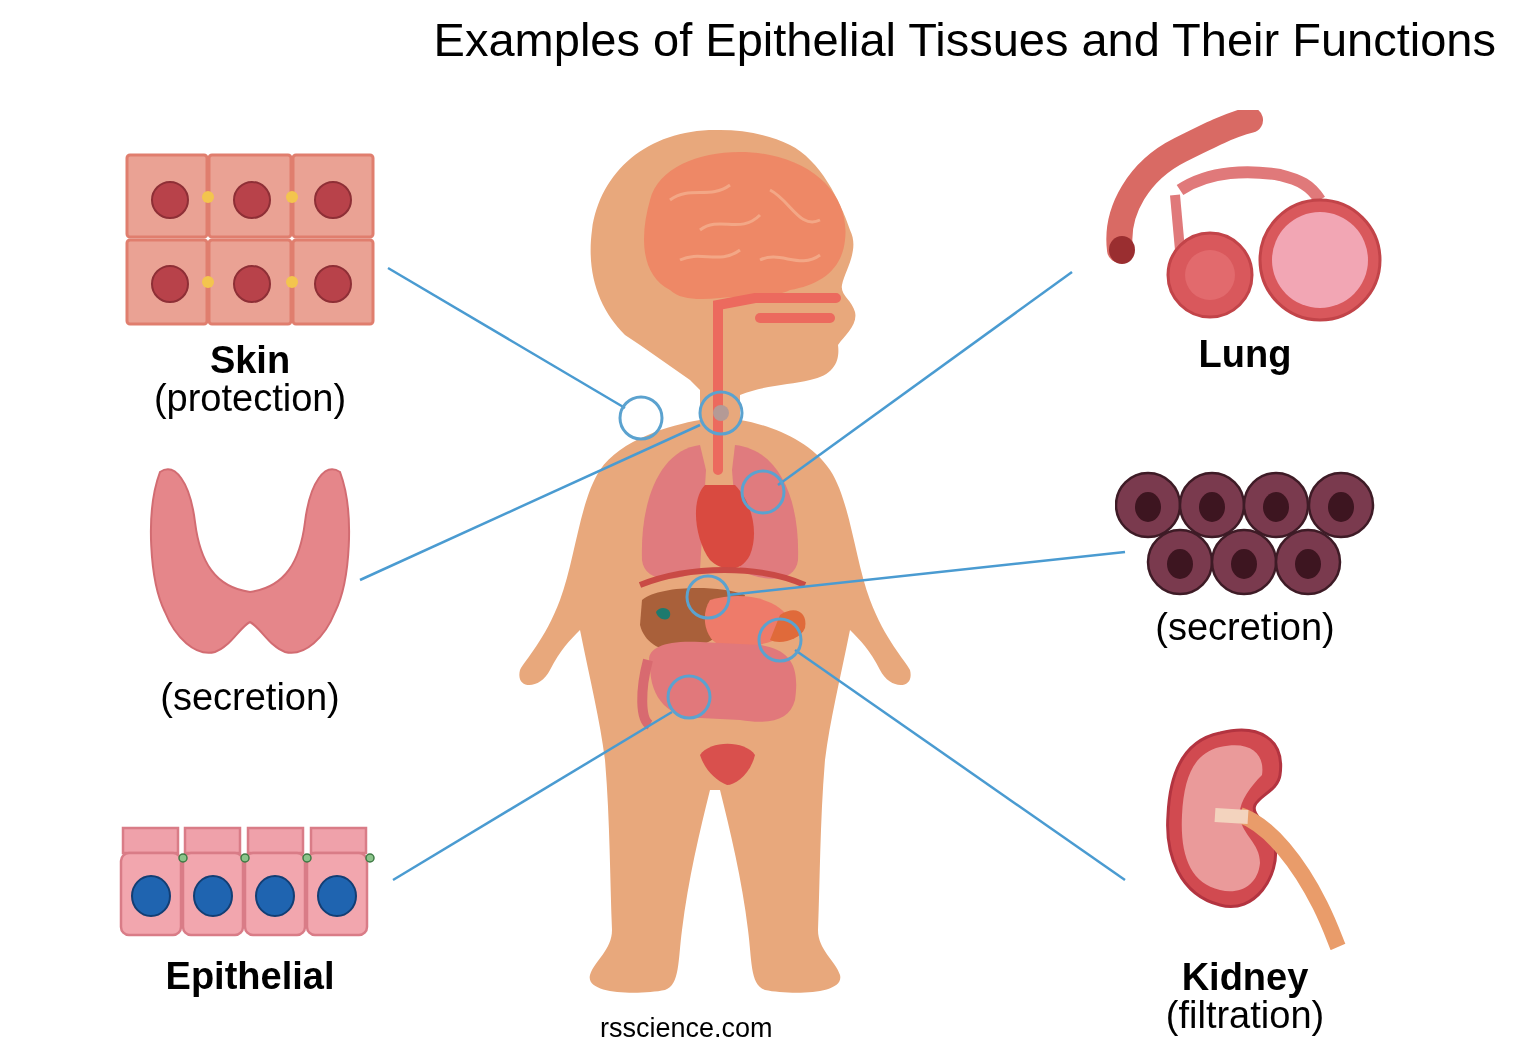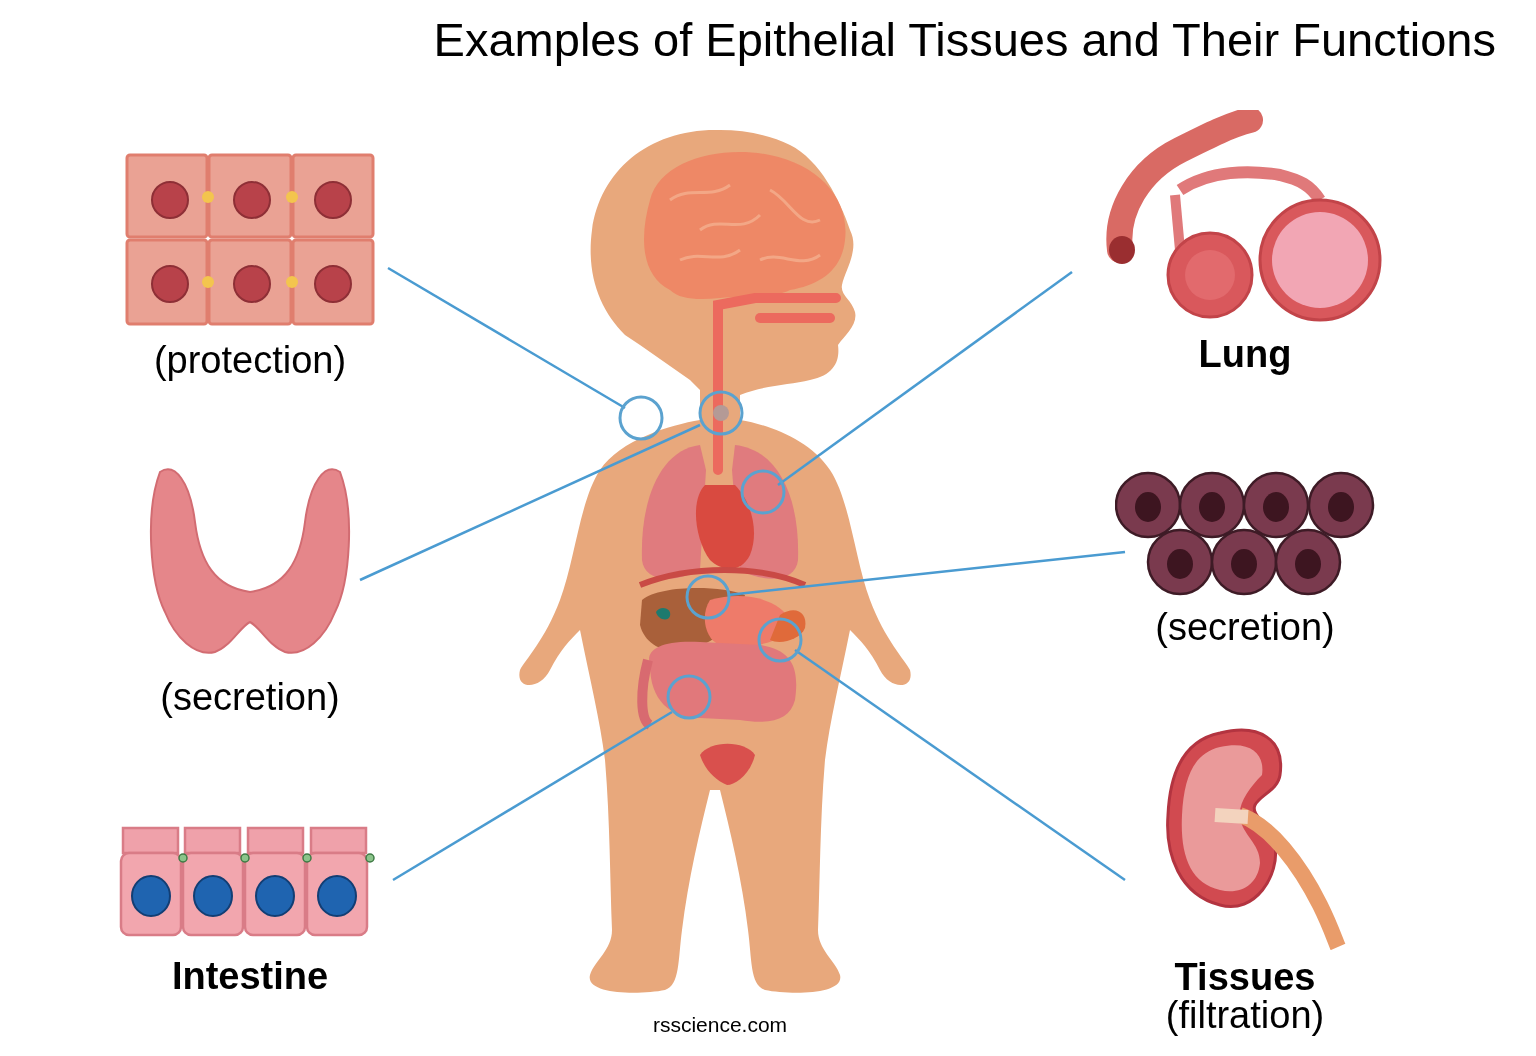--- a/index.html
+++ b/index.html
@@ -5,21 +5,21 @@
   html, body { margin: 0; padding: 0; background: #ffffff; }
   body { width: 1536px; height: 1056px; position: relative; overflow: hidden;
          font-family: "Liberation Sans", sans-serif; color: #000; }
   .title { position: absolute; left: 0; top: 12px; width: 1496px; text-align: right;
            font-size: 47px; font-weight: normal; letter-spacing: 0px; }
   .label { position: absolute; text-align: center; line-height: 1.0; }
   .label .name { display: block; font-weight: bold; font-size: 38px; }
   .label .fn { display: block; font-size: 38px; }
   .art { position: absolute; }
   svg.overlay { position: absolute; left: 0; top: 0; }
-  .credit { position: absolute; left: 600px; top: 1013px; width: 240px; text-align: center; font-size: 21px; }
+  .credit { position: absolute; left: 600px; top: 1013px; width: 240px; text-align: left; font-size: 27px; }
 </style>
 </head>
 <body>
 
 <div class="title">Examples of Epithelial Tissues and Their Functions</div>
 
 <svg class="overlay" width="1536" height="1056" viewBox="0 0 1536 1056">
 
   <g fill="#E8A87C">
 
@@ -103,20 +103,21 @@
       <circle cx="208" cy="132" r="18"></circle>
   </g>
   <g fill="#F3C54E">
       <circle cx="83" cy="45" r="6"></circle>
       <circle cx="167" cy="45" r="6"></circle>
       <circle cx="83" cy="130" r="6"></circle>
       <circle cx="167" cy="130" r="6"></circle>
     </g>
 </svg>
 <div class="label" style="left:100px;top:341px;width:300px">
+  <span class="name">Skin</span>
   <span class="fn">(protection)</span>
 </div>
 
 <svg class="art" style="left:145px;top:462px" width="210" height="200" viewBox="0 0 210 200">
   <path d="M15 10 C30 0 45 20 50 60 C55 100 70 125 105 130 C140 125 155 100 160 60 C165 20 180 0 195 10
            C210 50 205 120 190 150 C180 175 160 195 140 190 C125 185 115 165 105 160 C95 165 85 185 70 190
            C50 195 30 175 20 150 C5 120 0 50 15 10 Z" fill="#E5868A" stroke="#D26C72" stroke-width="2"></path>
 </svg>
 <div class="label" style="left:100px;top:678px;width:300px">
   <span class="fn">(secretion)</span>
@@ -140,21 +141,21 @@
       <ellipse cx="219" cy="78" rx="19" ry="20"></ellipse>
   </g>
   <g fill="#8BC48A" stroke="#3F7A45" stroke-width="1.5">
     <circle cx="65" cy="40" r="4"></circle>
       <circle cx="127" cy="40" r="4"></circle>
       <circle cx="189" cy="40" r="4"></circle>
       <circle cx="252" cy="40" r="4"></circle>
   </g>
 </svg>
 <div class="label" style="left:100px;top:957px;width:300px">
-  <span class="name">Intestine</span>
+  <span class="name">Epithelial</span>
 </div>
 
 <svg class="art" style="left:1100px;top:110px" width="290" height="220" viewBox="0 0 290 220">
   <path d="M20 140 C15 100 40 60 80 40 C110 25 130 15 150 10" stroke="#D96A64" stroke-width="26" fill="none" stroke-linecap="round"></path>
   <ellipse cx="22" cy="140" rx="13" ry="14" fill="#9A2E30"></ellipse>
   <path d="M80 80 C110 60 150 60 180 65 C200 70 210 75 220 90" stroke="#E0797A" stroke-width="12" fill="none"></path>
   <path d="M75 85 L80 140" stroke="#E0797A" stroke-width="10" fill="none"></path>
   <circle cx="110" cy="165" r="42" fill="#D9585C" stroke="#C24449" stroke-width="3"></circle>
   <circle cx="110" cy="165" r="25" fill="#E26A6D"></circle>
   <circle cx="220" cy="150" r="60" fill="#D9585C" stroke="#C24449" stroke-width="3"></circle>
@@ -190,17 +191,17 @@
 
 <svg class="art" style="left:1160px;top:725px" width="190" height="225" viewBox="0 0 190 225">
   <path d="M60 8 C100 -2 125 15 120 50 C118 65 100 70 95 80 C90 90 110 100 115 120 C120 150 95 190 60 180
            C20 170 5 130 8 90 C10 45 25 15 60 8 Z" fill="#D14A50" stroke="#B33440" stroke-width="3"></path>
   <path d="M60 22 C92 15 105 30 102 50 C90 62 78 78 80 92 C82 110 100 118 100 138 C98 160 80 170 60 165
            C30 158 20 130 22 90 C24 50 35 28 60 22 Z" fill="#EA9A9A"></path>
   <path d="M80 90 C110 100 140 140 160 180 C170 200 175 215 178 222" stroke="#E99C6A" stroke-width="16" fill="none"></path>
   <path d="M55 90 L88 92" stroke="#F3D3BE" stroke-width="14" fill="none"></path>
 </svg>
 <div class="label" style="left:1100px;top:958px;width:290px">
-  <span class="name">Tissues</span>
+  <span class="name">Kidney</span>
   <span class="fn">(filtration)</span>
 </div>
 
 <div class="credit">rsscience.com</div>
 
 </body></html>

